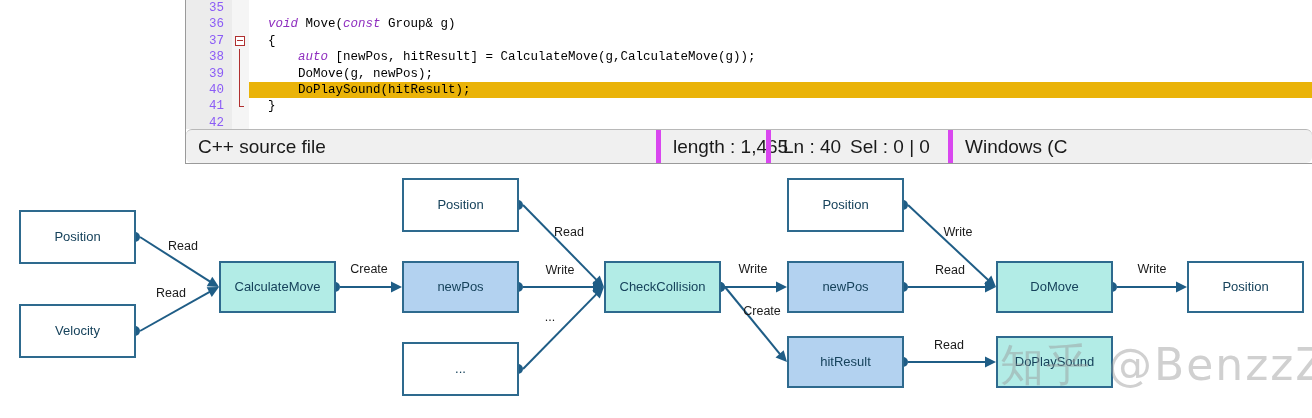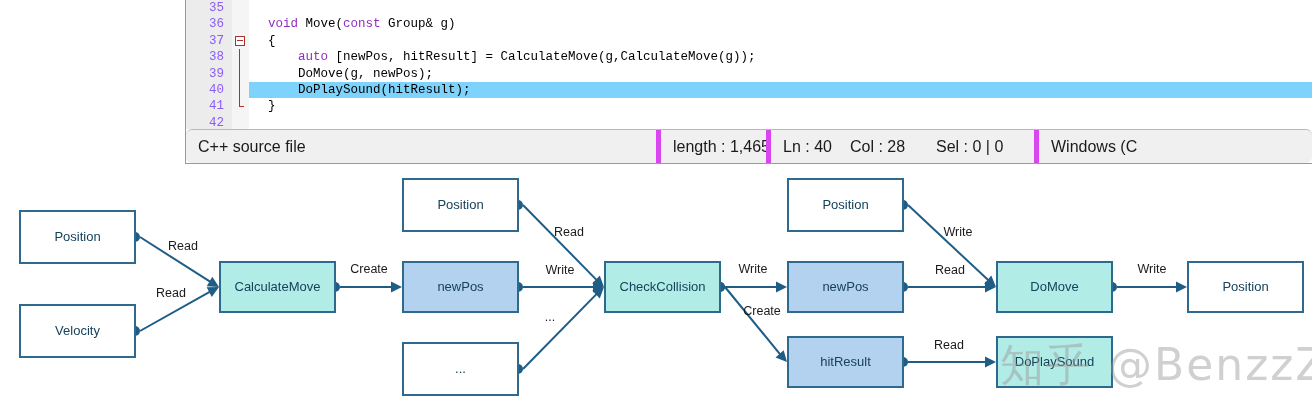--- a/index.html
+++ b/index.html
@@ -38,21 +38,21 @@
   }
   .code-line {
     position: relative;
     height: 16.4px;
     line-height: 16.4px;
     white-space: pre;
     font-family: "Liberation Mono", monospace;
     font-size: 12.5px;
     color: #000000;
   }
-  .code-line.highlight .ln-text { background: #7dd3fc; }
+  .code-line.highlight .ln-text { background: #eab308; }
   .ln-num {
     position: absolute;
     left: 0; top: 0;
     width: 46px;
     height: 100%;
     background: #ececec;
     color: #8b5cf6;
     text-align: right;
     padding-right: 8px;
     box-sizing: border-box;
@@ -67,21 +67,21 @@
     height: 100%;
     background: #f5f5f5;
   }
   .ln-text {
     position: absolute;
     left: 63px; top: 0; right: 0;
     height: 100%;
     padding-left: 4px;
     box-sizing: border-box;
   }
-  .kw { color: #8f2fbf; }
+  .kw { color: #8f2fbf; font-style: italic; }
   .fold-box {
     position: absolute;
     left: 3px; top: 3px;
     width: 10px; height: 10px;
     border: 1px solid #b03030;
     background: #ffffff;
     box-sizing: border-box;
   }
   .fold-box::after {
     content: "";
@@ -115,21 +115,21 @@
     position: absolute;
     left: 0;
     top: 129px;
     right: 0;
     height: 34px;
     background: #f0f0f0;
     border-top: 1px solid #b8b8b8;
     box-sizing: border-box;
     display: flex;
     align-items: center;
-    font-size: 16px;
+    font-size: 19px;
     color: #1a1a1a;
     border-radius: 6px;
   }
   .sb-cell {
     height: 100%;
     display: flex;
     align-items: center;
     padding: 0 12px;
     box-sizing: border-box;
     white-space: nowrap;
@@ -199,21 +199,20 @@
         <div class="code-line"><div class="ln-num">39</div><div class="ln-fold"><div class="fold-stem"></div></div><div class="ln-text"><span>      DoMove(g, newPos);</span></div></div>
         <div class="code-line highlight"><div class="ln-num">40</div><div class="ln-fold"><div class="fold-stem"></div></div><div class="ln-text"><span>      DoPlaySound(hitResult);</span></div></div>
         <div class="code-line"><div class="ln-num">41</div><div class="ln-fold"><div class="fold-end"></div></div><div class="ln-text"><span>  }</span></div></div>
         <div class="code-line"><div class="ln-num">42</div><div class="ln-fold"></div><div class="ln-text"></div></div>
       </div>
 
     <div id="status-bar">
       <div class="sb-cell sb-type">C++ source file</div>
       <div class="sb-cell sb-sep sb-len">length : 1,465</div>
       <div class="sb-cell sb-sep sb-ln">Ln : 40</div>
-      <div class="sb-cell sb-col">Col : 28</div>
       <div class="sb-cell sb-sel">Sel : 0 | 0</div>
       <div class="sb-cell sb-sep sb-enc">Windows (C</div>
     </div>
   </div>
 
   <div id="diagram">
     <svg id="diagram-svg" width="1312" height="254">
         <g>
           <line x1="140" y1="73" x2="211.24259206358008" y2="118.43681886092946" class="edge-line"></line>
           <circle cx="135" cy="73" r="5" class="edge-dot"></circle>

